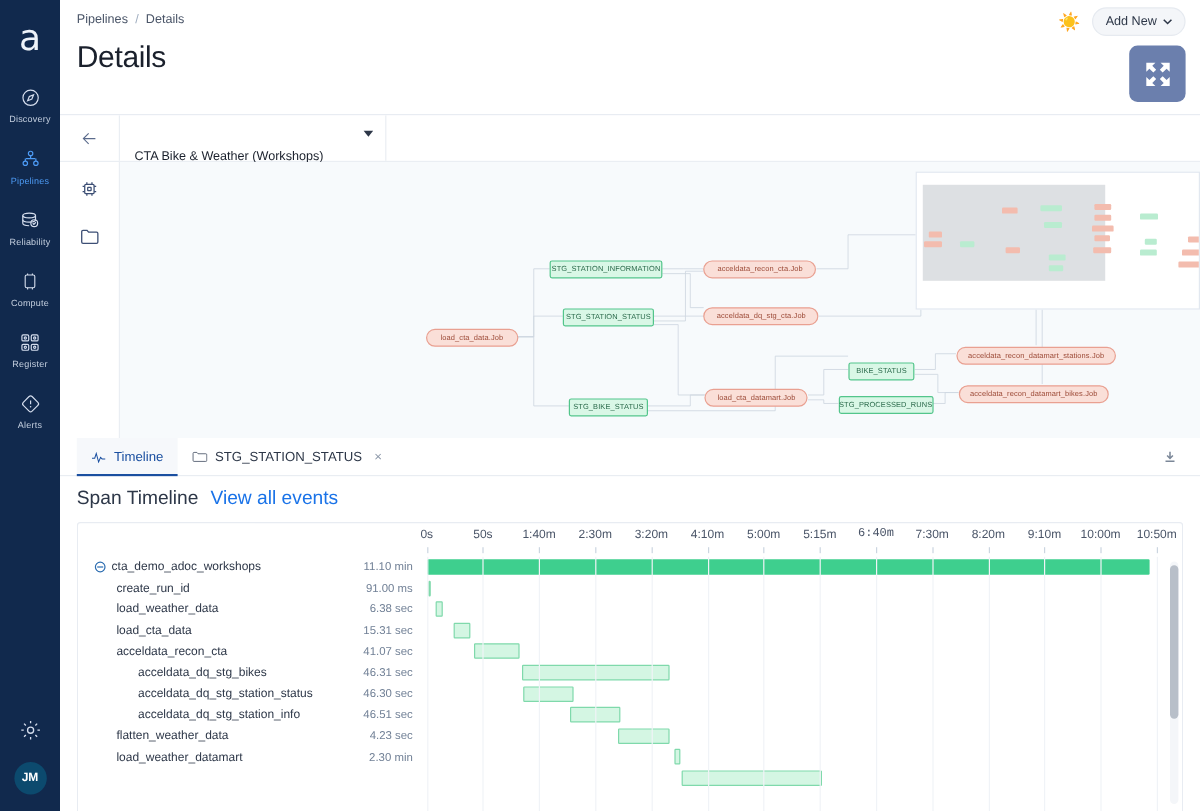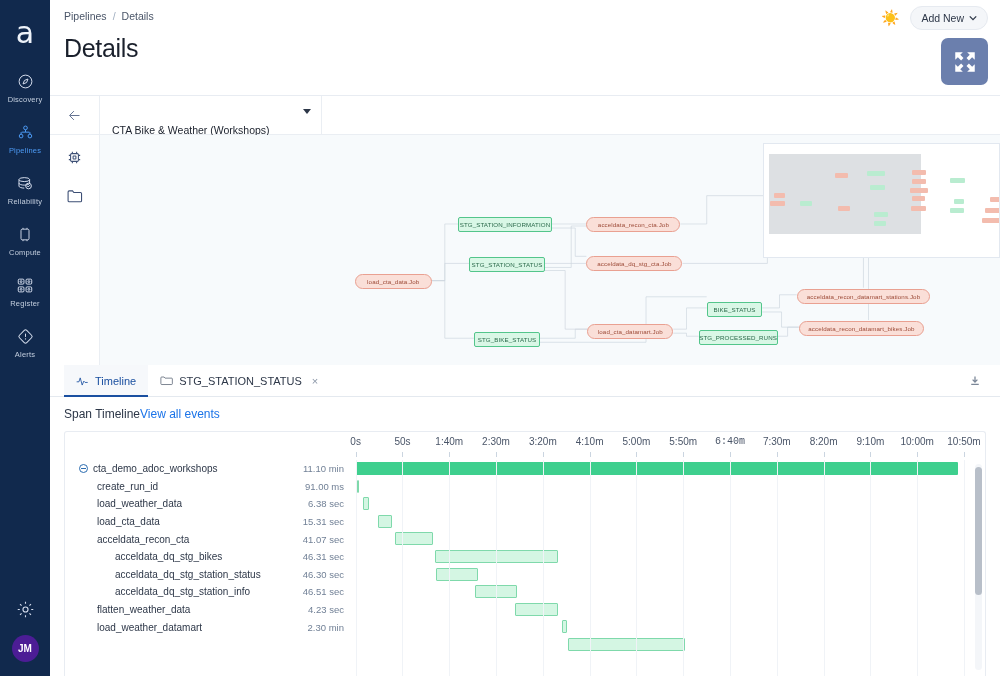--- a/index.html
+++ b/index.html
@@ -35,21 +35,21 @@
     font-size: 7.5px; color: #c3cede; margin-top: 3px;
     letter-spacing: .2px; white-space: nowrap;
   }
   .rail-item.active .lbl { color: #4d9bf5; }
   .rail-item.active .ic svg { stroke: #4d9bf5; }
   .rail-item .ic svg { stroke: #d5dded; fill: none; stroke-width: 1.4; }
   .rail-bottom { position: absolute; bottom: 14px; left: 0; width: 50px;
     display: flex; flex-direction: column; align-items: center; gap: 12px; }
   .avatar {
     width: 27px; height: 27px; border-radius: 50%;
-    background: #4c1d95; color: #fff; font-size: 10px; font-weight: 700;
+    background: #0c4a6e; color: #fff; font-size: 10px; font-weight: 700;
     display: flex; align-items: center; justify-content: center; cursor: pointer;
   }
 
   
   .main { flex: 1; height: 676px; display: flex; flex-direction: column;
           background: #fff; overflow: hidden; position: relative; }
 
   .topbar { height: 96px; flex: 0 0 96px; padding: 10px 14px 0 14px;
             border-bottom: 1px solid #e8ecf2; position: relative; }
   .crumb { font-size: 10.5px; color: #4a5568; display: flex; gap: 6px; align-items: center; }
@@ -121,21 +121,21 @@
   .tab.active { color: #1a4fa0; background: #f6f8fb; }
   .tab.active::after { content: ""; position: absolute; left: 0; right: 0; bottom: -1px;
                         height: 2px; background: #1a4fa0; }
   .tab .x { font-size: 11px; color: #8b97a8; margin-left: 4px; }
   .dl-btn { position: absolute; right: 14px; top: 5px; width: 22px; height: 22px;
             display: flex; align-items: center; justify-content: center; cursor: pointer; }
 
   
   .tl-wrap { flex: 1; display: flex; flex-direction: column; background: #fff;
              padding: 10px 0 0 0; overflow: hidden; position: relative; }
-  .tl-head { display: flex; padding: 0 14px 10px 14px; font-size: 12px; align-items: baseline; }
+  .tl-head { display: flex; gap: 10px; padding: 0 14px 10px 14px; font-size: 16px; align-items: baseline; }
   .tl-head .t1 { color: #2d3748; font-weight: 500; }
   .tl-head .t2 { color: #1a73e8; cursor: pointer; }
 
   .tl-body { flex: 1; margin: 0 14px; border: 1px solid #e8ecf2; border-bottom: none;
              border-radius: 3px 3px 0 0; position: relative; overflow: hidden; display: flex; }
   .tl-left { width: 283px; flex: 0 0 283px; position: relative; padding-top: 28px; }
   .tl-right { flex: 1; position: relative; }
 
   .row { height: 17.6px; display: flex; align-items: center; font-size: 10px; }
   .row .nm { color: #2d3748; white-space: nowrap; display: flex; align-items: center; gap: 5px; }
@@ -477,21 +477,21 @@
               <div class="tick-lbl" style="left: 15.8923%;">1:40m</div>
               <div class="tick" style="left: 15.8923%;"></div>
               <div class="tick-lbl" style="left: 23.2385%;">2:30m</div>
               <div class="tick" style="left: 23.2385%;"></div>
               <div class="tick-lbl" style="left: 30.5846%;">3:20m</div>
               <div class="tick" style="left: 30.5846%;"></div>
               <div class="tick-lbl" style="left: 37.9308%;">4:10m</div>
               <div class="tick" style="left: 37.9308%;"></div>
               <div class="tick-lbl" style="left: 45.2769%;">5:00m</div>
               <div class="tick" style="left: 45.2769%;"></div>
-              <div class="tick-lbl" style="left: 52.6231%;">5:50m</div>
+              <div class="tick-lbl" style="left: 52.6231%;">5:15m</div>
               <div class="tick" style="left: 52.6231%;"></div>
               <div class="tick-lbl" style="left: 59.9692%; font-family: Liberation Mono, monospace;">6:40m</div>
               <div class="tick" style="left: 59.9692%;"></div>
               <div class="tick-lbl" style="left: 67.3154%;">7:30m</div>
               <div class="tick" style="left: 67.3154%;"></div>
               <div class="tick-lbl" style="left: 74.6615%;">8:20m</div>
               <div class="tick" style="left: 74.6615%;"></div>
               <div class="tick-lbl" style="left: 82.0077%;">9:10m</div>
               <div class="tick" style="left: 82.0077%;"></div>
               <div class="tick-lbl" style="left: 89.3538%;">10:00m</div>

